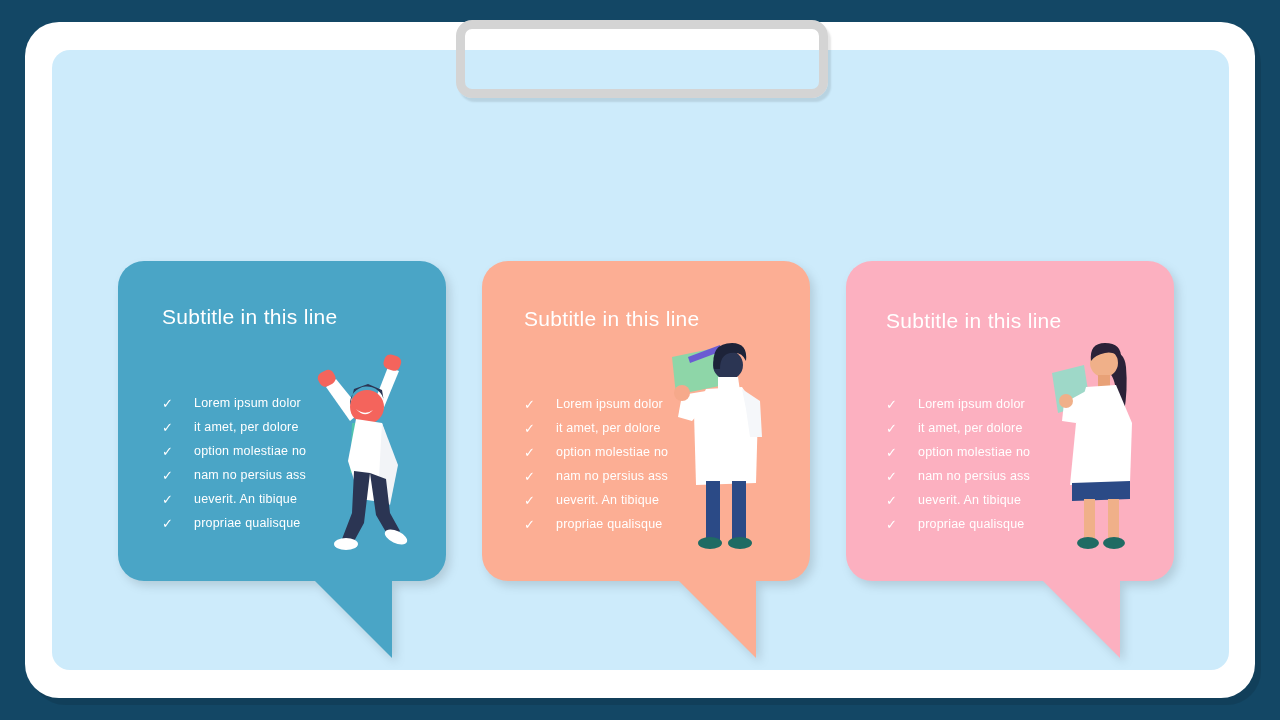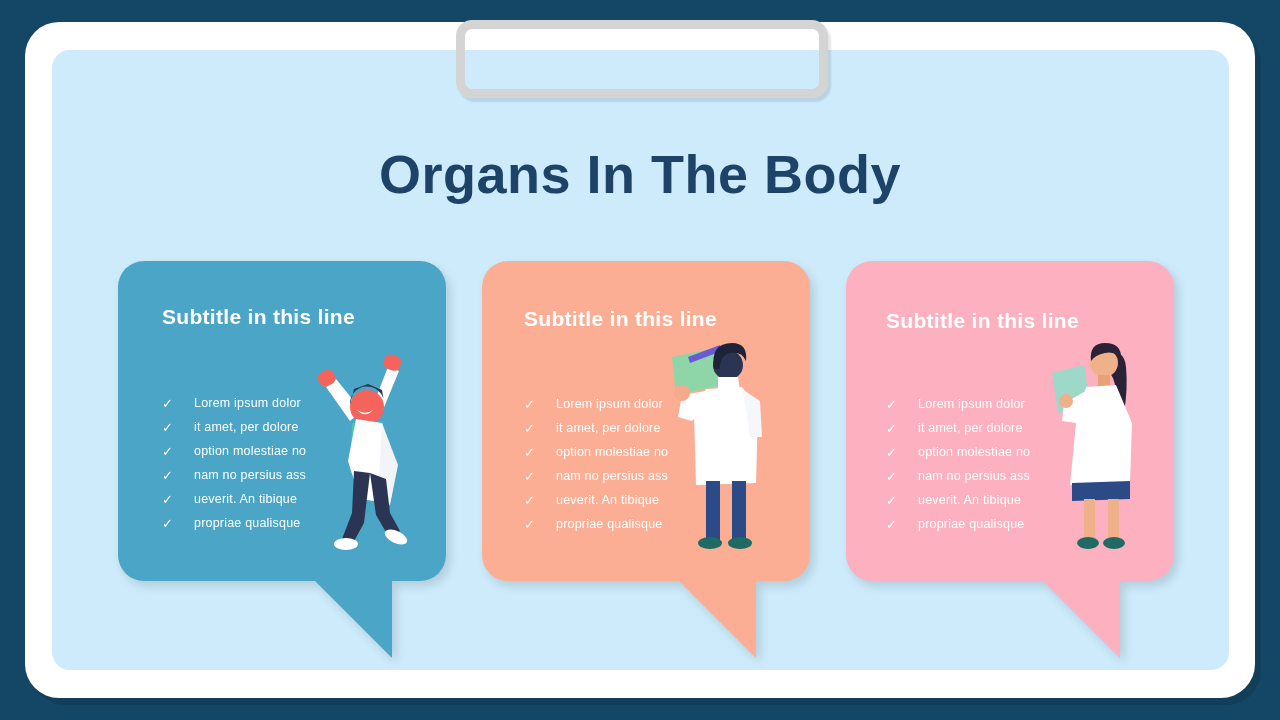--- a/index.html
+++ b/index.html
@@ -58,21 +58,21 @@
   #card-0 .body{background:#4aa5c6;}
   #card-1 .body{background:#fcae94;}
   #card-2 .body{background:#fcb0c0;}
 
   #card-0 .tail{left:196px;border-left:78px solid transparent;border-top:78px solid #4aa5c6;}
   #card-1 .tail{left:196px;border-left:78px solid transparent;border-top:78px solid #fcae94;}
   #card-2 .tail{left:196px;border-left:78px solid transparent;border-top:78px solid #fcb0c0;}
 
   .card-title{
     position:absolute;left:44px;top:44px;
-    font-size:21px;font-weight:bold;color:#ffffff;
+    font-size:21px;font-weight:normal;color:#ffffff;
     letter-spacing:.3px;white-space:nowrap;
   }
   #card-1 .card-title{left:42px;top:46px;}
   #card-2 .card-title{left:40px;top:48px;}
 
   .bullets{
     position:absolute;left:44px;top:130px;
     list-style:none;margin:0;padding:0;
   }
   #card-1 .bullets{left:42px;top:131px;}
@@ -97,21 +97,20 @@
 </style>
 </head>
 <body>
 
 <div class="slide">
 
   <div class="frame"></div>
   <div class="panel"></div>
   <div class="clip"></div>
 
-  <div class="title">Organs In The Body</div>
 
   <div class="card" id="card-0">
     <div class="tail"></div>
     <div class="body">
       <div class="card-title">Subtitle in this line</div>
       <ul class="bullets">
         <li>
             <span class="ck">✓</span>
             <span class="tx">Lorem  ipsum dolor</span>
           </li>

